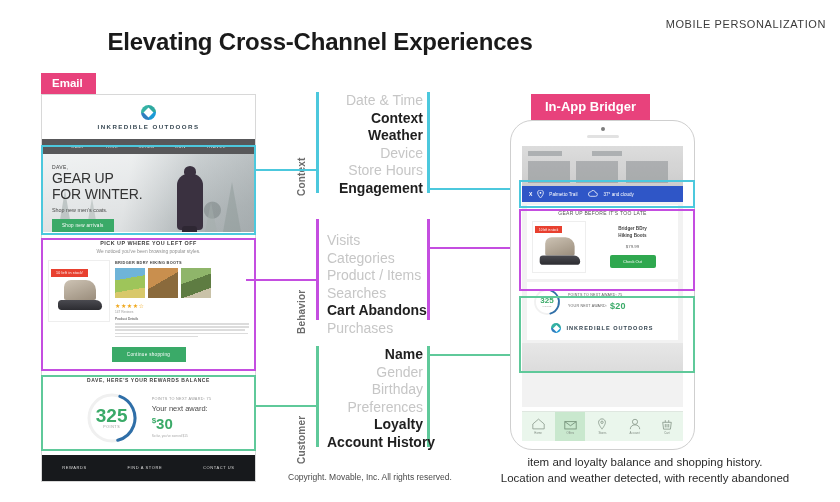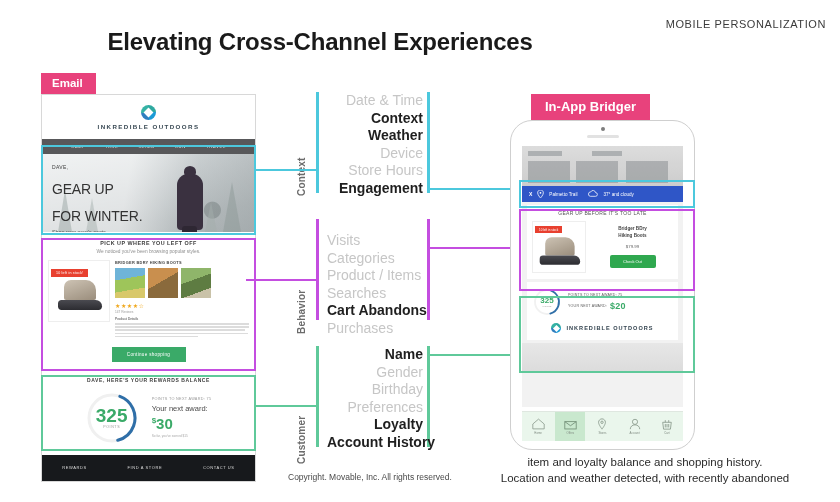--- a/index.html
+++ b/index.html
@@ -82,21 +82,21 @@
   .hero-person::before {
     content:""; position:absolute; left:7px; top:-8px; width:12px; height:11px;
     background:#3a3140; border-radius:50% 50% 40% 40%;
   }
   .hero-person::after {
     content:""; position:absolute; left:5px; bottom:-6px; width:15px; height:10px;
     background:#2e2733; border-radius: 3px;
   }
   .hero-txt { position: absolute; left: 10px; top: 10px; }
   .hero-dave { font-size: 5px; color: #3d3d3d; letter-spacing: .4px; }
-  .hero-h1 { font-size: 14px; color: #333; line-height: 15px; margin-top: 12px; letter-spacing: -.2px;}
+  .hero-h1 { font-size: 14px; color: #333; line-height: 15px; margin-top: 1px; letter-spacing: -.2px;}
   .hero-sub { font-size: 5.4px; color: #4a4a4a; margin-top: 5px; }
   .hero-btn {
     margin-top: 6px; display: inline-block; background: #3aaa68; color: #fff;
     font-size: 4.6px; padding: 4px 10px; letter-spacing: .3px;
   }
 
   
   .em-pickup { padding: 8px 6px 6px; background: #fff; }
   .pk-title { text-align: center; font-size: 5.4px; font-weight: bold; color: #3c3c3c; letter-spacing: .5px;}
   .pk-sub { text-align: center; font-size: 4.8px; color: #8e8e8e; margin-top: 3px; }

